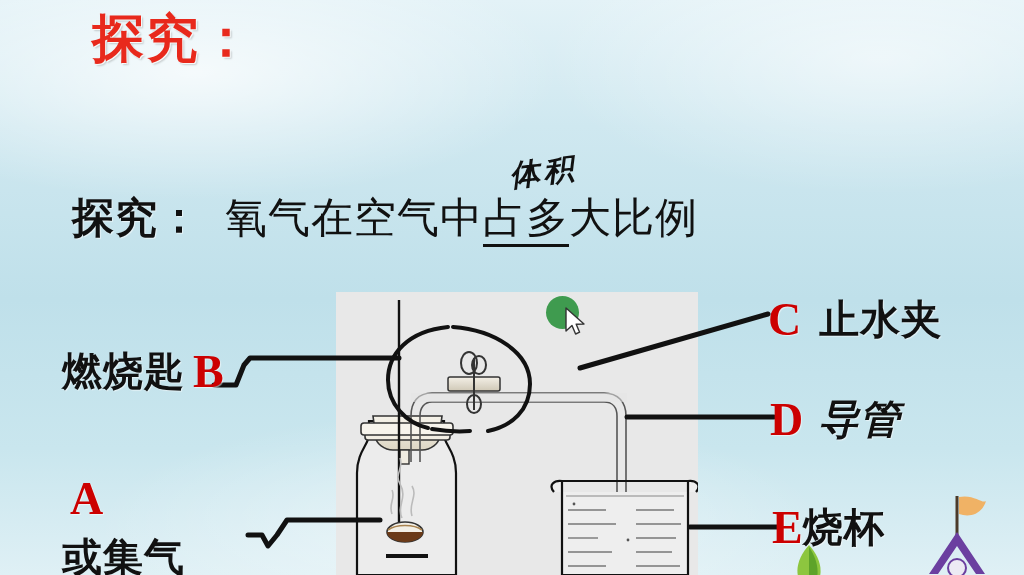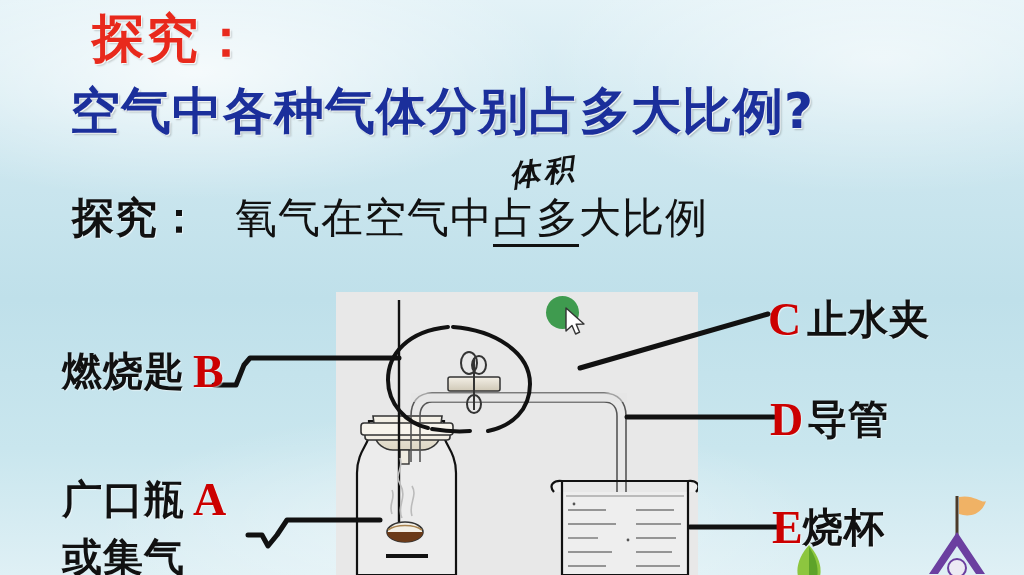--- a/index.html
+++ b/index.html
@@ -42,21 +42,21 @@
   }
   .line3 .q{
     font-family:"DejaVu Sans", sans-serif;
     font-weight:bold;font-size:42px;color:#111;
     letter-spacing:1px;
     text-shadow:1px 1px 1px rgba(255,255,255,.6);
   }
   .line3 .body{
     font-family:"DejaVu Sans", sans-serif;
     font-weight:500;font-size:42px;color:#111;
-    margin-left:34px;letter-spacing:1px;
+    margin-left:24px;letter-spacing:1px;
   }
   .line3 .body .u{ border-bottom:3px solid #111; padding-bottom:2px; }
 
   .handwrite{
     position:absolute;left:512px;top:156px;
     font-family:"DejaVu Serif", serif;
     font-style:italic;font-weight:bold;font-size:30px;color:#111;
     transform:rotate(-7deg);transform-origin:left bottom;
     letter-spacing:4px;
     white-space:nowrap;
@@ -75,23 +75,23 @@
     text-shadow:1px 1px 1px rgba(255,255,255,.55);
   }
   .lab-b{left:62px;top:328px;margin-top:16px;}
   .lab-b .key{margin-left:8px;}
   .lab-a{left:62px;top:472px;}
   .lab-a .key{margin-left:8px;}
   .lab-a2{position:absolute;left:62px;top:530px;
     font-family:"DejaVu Sans", sans-serif;font-weight:bold;font-size:40px;color:#111;
     letter-spacing:1px;white-space:nowrap;}
   .lab-c{left:768px;top:292px;}
-  .lab-c .cn{margin-left:6px;}
+  .lab-c .cn{margin-left:18px;}
   .lab-d{left:770px;top:392px;}
-  .lab-d .cn{margin-left:4px;}
+  .lab-d .cn{margin-left:15px;font-style:italic;}
   .lab-e{left:772px;top:500px;}
   .lab-e .cn{margin-left:0;}
 
   
   #panel{position:absolute;left:336px;top:292px;width:362px;height:283px;background:#e8e8e8;}
   #panel svg, #lines svg{display:block;}
   #lines{position:absolute;left:0;top:0;width:1024px;height:575px;pointer-events:none;}
 
   
   .greendot{
@@ -108,21 +108,20 @@
 </style>
 </head>
 <body>
 
 <div id="stage">
   <div class="wash w1"></div>
   <div class="wash w2"></div>
   <div class="wash w3"></div>
 
   <div class="line1">探究：</div>
-  <div class="line2">空气中各种气体分别占多大比例?</div>
 
   <div class="line3">
     <span class="q">探究：</span>
     <span class="body"><span>氧气在空气中</span><span class="u">占多</span><span>大比例</span></span>
   </div>
 
   <div class="handwrite">体积</div>
 
   <div id="panel">
     <svg width="362" height="283" viewBox="0 0 362 283">
@@ -226,21 +225,20 @@
 
     <line x1="690" y1="527" x2="778" y2="527" stroke="#111" stroke-width="5" stroke-linecap="round"></line>
   </svg>
 
   <div class="lab lab-b">
     <span class="cn">燃烧匙</span>
     <span class="key">B</span>
   </div>
 
   <div class="lab lab-a">
-    <span class="cn">广口瓶</span>
     <span class="key">A</span>
   </div>
   <div class="lab-a2">或集气</div>
 
   <div class="lab lab-c">
     <span class="key">C</span>
     <span class="cn">止水夹</span>
   </div>
 
   <div class="lab lab-d">

